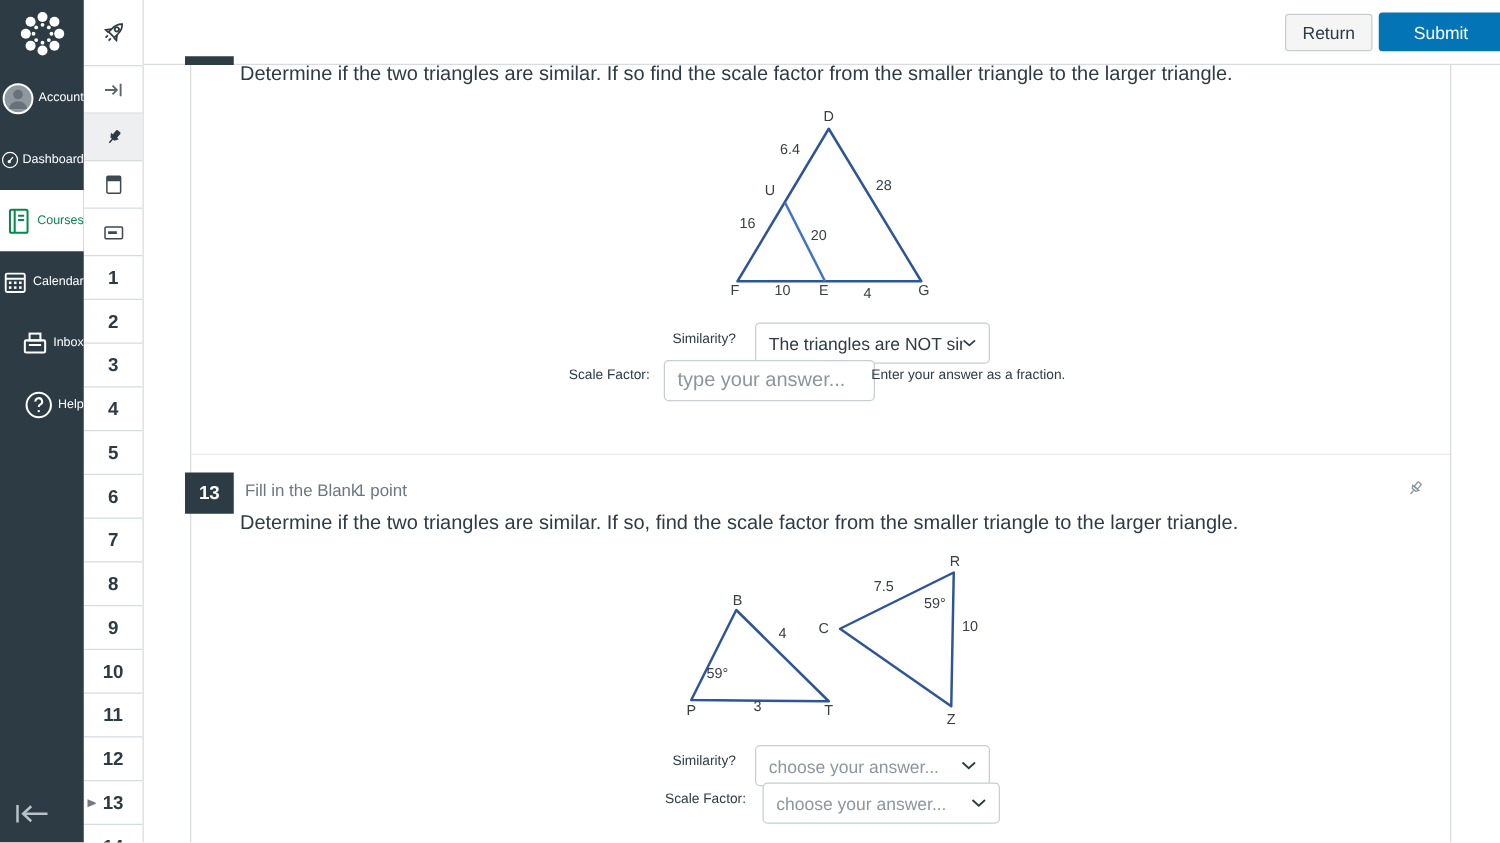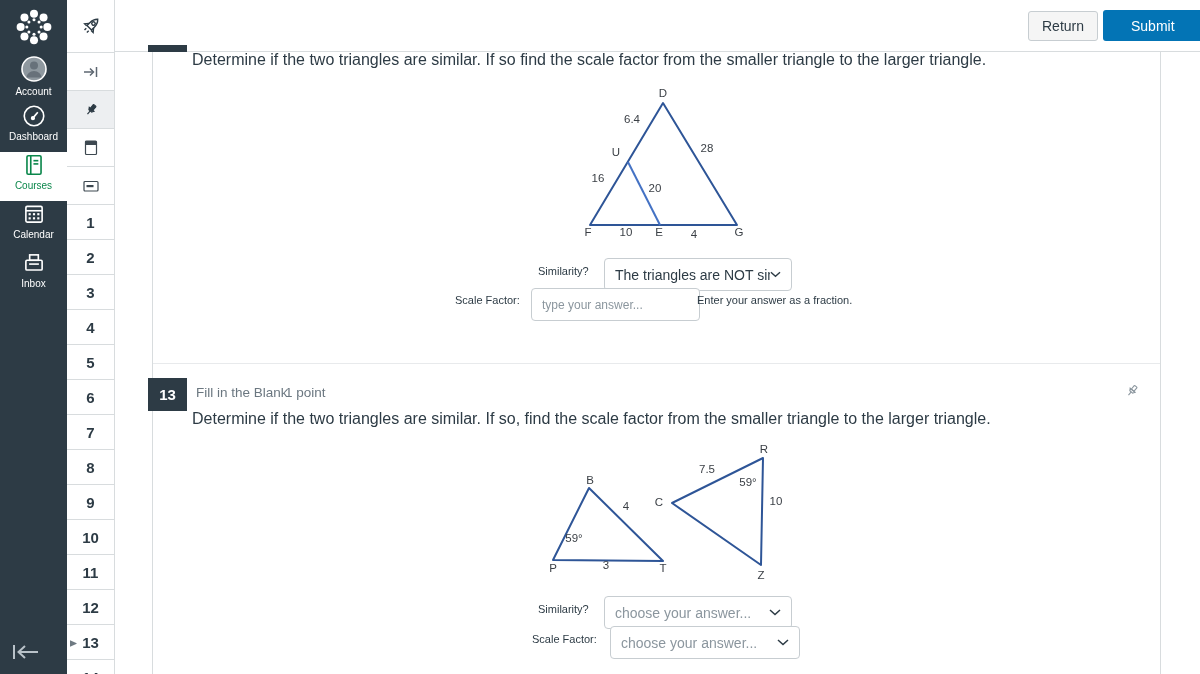--- a/index.html
+++ b/index.html
@@ -2,21 +2,21 @@
 <html><head>
 <meta charset="utf-8">
 <style>
   html,body{margin:0;padding:0;}
   body{width:1200px;height:674px;position:relative;overflow:hidden;background:#fff;
        font-family:"Liberation Sans","DejaVu Sans",sans-serif;color:#2D3B45;}
   .abs{position:absolute;}
   
   .gnav{position:absolute;left:0;top:0;width:67px;height:674px;background:#2D3B45;z-index:5;}
   .gnav-logo{height:54px;display:flex;align-items:center;justify-content:center;cursor:pointer;}
-  .gnav-item{height:49px;display:flex;flex-direction:column;align-items:center;justify-content:flex-start;
+  .gnav-item{height:49px;display:flex;flex-direction:row;align-items:center;justify-content:flex-end;
              gap:2px;color:#fff;font-size:10px;cursor:pointer;}
   .gnav-item svg{display:block;}
   .gnav-item.active{background:#fff;color:#0B874B;}
   .gnav-collapse{position:absolute;left:10px;bottom:8px;cursor:pointer;}
   
   .qnav{position:absolute;left:67px;top:0;width:47px;height:674px;background:#fff;
         border-right:1px solid #D8DCDE;z-index:4;}
   .qnav-rocket{height:52px;display:flex;align-items:center;justify-content:center;
                border-bottom:1px solid #D8DCDE;cursor:pointer;}
   .qnav-icell{height:37px;display:flex;align-items:center;justify-content:center;
@@ -41,21 +41,21 @@
          font-size:15px;font-weight:bold;}
   .prompt{font-size:16px;white-space:nowrap;color:#2D3B45;}
   .meta{font-size:13.5px;color:#6B7780;}
   .flabel{font-size:11px;color:#2D3B45;white-space:nowrap;}
   .dropdown{box-sizing:border-box;display:flex;align-items:center;justify-content:space-between;
             border:1px solid #C7CDD1;border-radius:4px;background:#fff;padding:0 10px;
             font-size:14px;cursor:pointer;}
   .dropdown .dd-text{white-space:nowrap;overflow:hidden;}
   .dd-gray{color:#8B969E;}
   .txtinput{box-sizing:border-box;border:1px solid #C7CDD1;border-radius:4px;background:#fff;
-            padding:0 10px;font-size:12px;font-family:inherit;color:#2D3B45;}
+            padding:0 10px;font-size:16px;font-family:inherit;color:#2D3B45;}
   .txtinput::placeholder{color:#8B969E;opacity:1;}
   svg text{font-family:"Liberation Sans","DejaVu Sans",sans-serif;}
 </style>
 </head>
 <body>
 
 <nav class="gnav">
   <div class="gnav-logo">
     <svg width="42" height="42" viewBox="0 0 44 44">
       <g fill="#ffffff">
@@ -126,20 +126,28 @@
   <div class="gnav-item">
     <svg width="26" height="26" viewBox="0 0 24 24" fill="none" stroke="currentColor" stroke-width="1.5">
       <rect x="8" y="4.5" width="8" height="5"></rect>
       <rect x="4.5" y="9.5" width="15" height="9" rx="1"></rect>
       <line x1="7.5" y1="13" x2="16.5" y2="13"></line>
     </svg>
     <span>Inbox</span>
   </div>
 
 
+  <div class="gnav-item">
+    <svg width="26" height="26" viewBox="0 0 24 24" fill="none" stroke="currentColor" stroke-width="1.5">
+      <circle cx="12" cy="12" r="9"></circle>
+      <path d="M9.5 9.5 a2.5 2.5 0 1 1 3.6 2.2 c-.8.4-1.1 1-1.1 1.8"></path>
+      <circle cx="12" cy="16.5" r="0.9" fill="currentColor" stroke="none"></circle>
+    </svg>
+    <span>Help</span>
+  </div>
 
   <div class="gnav-collapse">
     <svg width="32" height="20" viewBox="0 0 32 20" fill="none" stroke="#B9C2C9" stroke-width="2">
       <line x1="4" y1="3" x2="4" y2="17"></line>
       <line x1="28" y1="10" x2="9" y2="10"></line>
       <polyline points="15,4 8.5,10 15,16"></polyline>
     </svg>
   </div>
 </nav>
 

